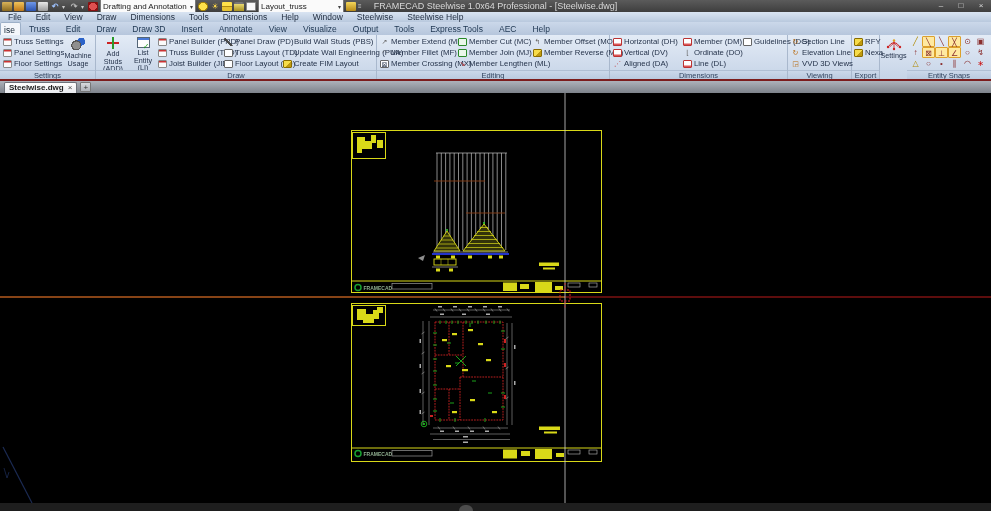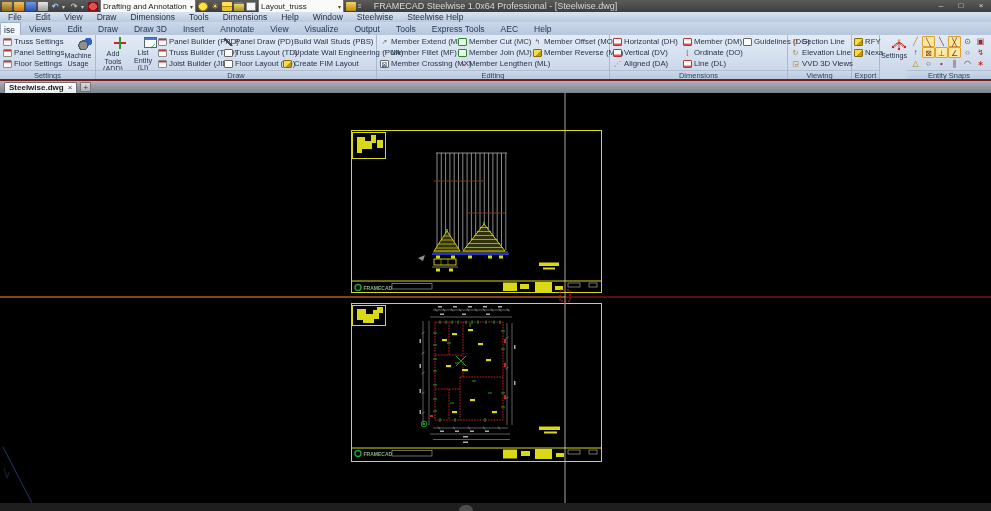--- a/index.html
+++ b/index.html
@@ -67,21 +67,21 @@
   .i-winred { background:#fbfbfb; border:1px solid #8a8a8a; box-shadow:inset 0 1.5px #c33; }
   .i-pencil { background:linear-gradient(45deg, transparent 38%, #4a4a4a 38% 58%, transparent 58%); }
   .i-rect { background:#fff; border:1px solid #666; }
   .i-green { background:#eaf7ea; border:1px solid #2a8a2a; }
   .i-yellowbox { background:linear-gradient(135deg,#f7dc4a 60%,#c09a10 60%); border:1px solid #8a6d00; }
   .i-dim { background:#fff; border:1px solid #b33; box-shadow:inset 0 -1.5px #d55; }
   .i-gray { color:#666; }
   .i-red { color:#b22; }
   .i-orange { color:#b86a10; }
   .bigbtn { position:absolute; top:1px; width:30px; height:33px; display:flex;
-    flex-direction:column; align-items:flex-end; font-size:7.2px; color:#1f2d45;
+    flex-direction:column; align-items:center; font-size:7.2px; color:#1f2d45;
     text-align:center; line-height:7.5px; }
   .bigic { width:16px; height:14px; margin:1px 0 1px 0; display:flex; align-items:center; justify-content:center; }
   .gears { width:14px; height:12px;
     background: radial-gradient(circle at 38% 62%, #8f8f8f 34%, transparent 35%),
                 radial-gradient(circle at 38% 62%, #555 44%, transparent 45%),
                 radial-gradient(circle at 72% 30%, #2c63c8 30%, transparent 31%); }
   .addent { width:12px; height:12px;
     background: linear-gradient(to right, transparent 42%, #2a9a2a 42% 58%, transparent 58%),
                 linear-gradient(to bottom, transparent 42%, #c22 42% 56%, transparent 56%); }
   .listent { width:13px; height:11px; background:#fdfdfd; border:1px solid #567;
@@ -163,21 +163,21 @@
     <span class="menu-item">Tools</span>
     <span class="menu-item">Dimensions</span>
     <span class="menu-item">Help</span>
     <span class="menu-item">Window</span>
     <span class="menu-item">Steelwise</span>
     <span class="menu-item">Steelwise Help</span>
   </div>
 
   <div class="ribbontabs">
     <span class="rtab active">ise</span>
-    <span class="rtab">Views</span>
+    <span class="rtab">Truss</span>
     <span class="rtab">Edit</span>
     <span class="rtab">Draw</span>
     <span class="rtab">Draw 3D</span>
     <span class="rtab">Insert</span>
     <span class="rtab">Annotate</span>
     <span class="rtab">View</span>
     <span class="rtab">Visualize</span>
     <span class="rtab">Output</span>
     <span class="rtab">Tools</span>
     <span class="rtab">Express Tools</span>
@@ -209,21 +209,21 @@
         <span>Machine Usage</span>
       </div>
       <div class="glabel">Settings</div>
     </div>
 
     <div class="rgroup" style="left:96px; width:281px;">
       <div class="bigbtn" style="left:2px;">
         <span class="bigic">
             <span class="addent"></span>
           </span>
-        <span>Add Tools (ADD)</span>
+        <span>Add Studs (ADD)</span>
       </div>
       <div class="bigbtn" style="left:32px;">
         <span class="bigic">
             <span class="listent"></span>
           </span>
         <span>List Entity (LI)</span>
       </div>
       <div class="rcol" style="left:61px;">
         <div class="rbtn">
           <span class="ric i-winred"></span>

